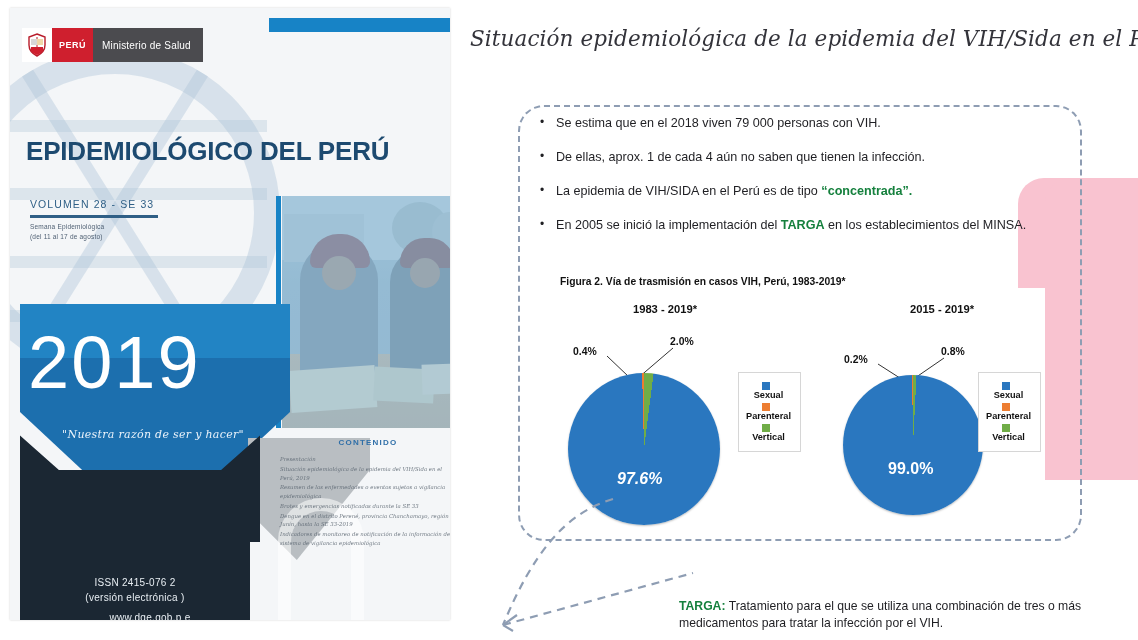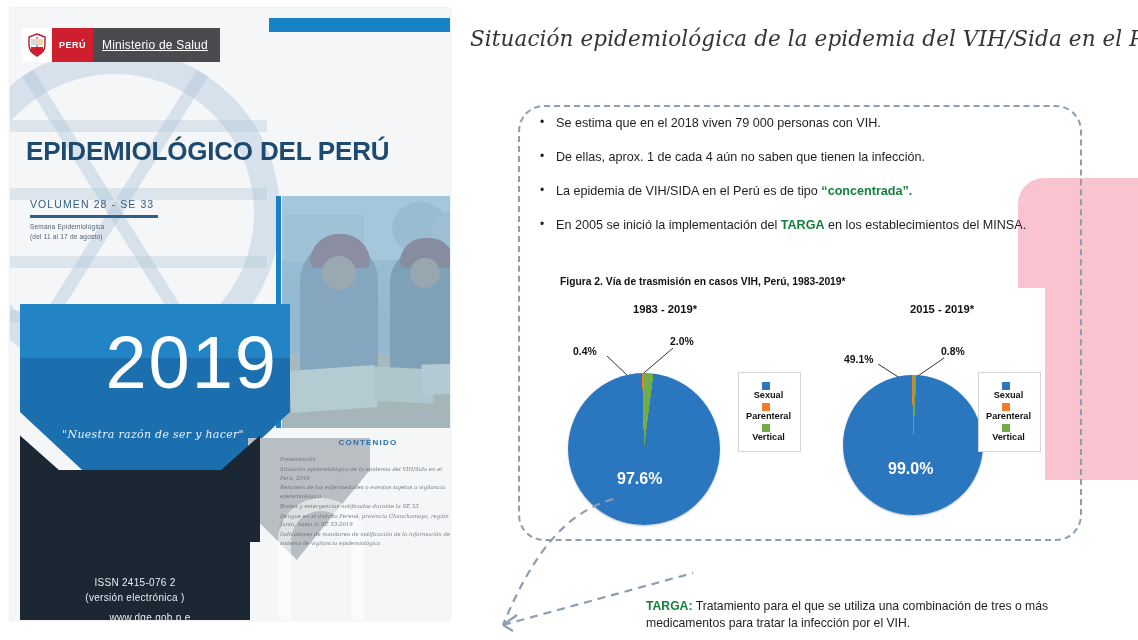--- a/index.html
+++ b/index.html
@@ -55,22 +55,22 @@
   }
   .logo-shield{
     width:30px;display:flex;align-items:center;justify-content:center;background:#fff;
   }
   .shield-svg{width:20px;height:24px;}
   .logo-peru{
     background:#cf1f2e;color:#fff;font-weight:bold;font-size:9px;letter-spacing:.5px;
     display:flex;align-items:center;padding:0 7px;font-family:"Liberation Sans",sans-serif;
   }
   .logo-minsa{
-    background:#4b4b4f;color:#ffffff;font-size:12px;
-    display:flex;align-items:center;padding:0 12px 0 9px;letter-spacing:.2px;text-decoration:underline;
+    background:#4b4b4f;color:#ffffff;font-size:10px;
+    display:flex;align-items:center;padding:0 12px 0 9px;letter-spacing:.2px;
   }
   
   .boletin{
     position:absolute;left:16px;top:96px;font-size:33px;color:#2f5f86;
     letter-spacing:1px;font-weight:300;
   }
   .epidem{
     position:absolute;left:16px;top:128px;font-size:26px;color:#1d4a70;
     font-weight:bold;letter-spacing:-.2px;white-space:nowrap;
   }
@@ -114,21 +114,21 @@
     position:absolute;left:10px;top:296px;width:270px;height:170px;
     background:#2284c4;
     clip-path:polygon(0 0,100% 0,100% 34%,50% 100%,0 34%);
   }
   .chev-b{
     position:absolute;left:10px;top:350px;width:270px;height:180px;
     background:#1c6fae;
     clip-path:polygon(0 0,100% 0,100% 30%,50% 100%,0 30%);
   }
   .year{
-    position:absolute;left:18px;top:318px;width:250px;text-align:right;
+    position:absolute;left:18px;top:318px;width:250px;text-align:left;
     font-size:74px;color:#ffffff;font-weight:300;letter-spacing:2px;line-height:1;
     font-family:"Liberation Sans",sans-serif;
   }
   .quote{
     position:absolute;left:18px;top:420px;width:250px;text-align:center;
     font-family:"DejaVu Serif",serif;font-style:italic;font-size:11px;color:#eaf3fb;
     letter-spacing:.3px;
   }
   .darkbox{
     position:absolute;left:10px;top:462px;width:230px;height:158px;background:#1b2733;
@@ -235,21 +235,21 @@
 
   .legend{
     position:absolute;border:1px solid #d6d6d6;background:#fff;
     padding:6px 9px 6px 7px;
   }
   .legend div{display:flex;align-items:center;margin:3px 0;font-size:9.2px;font-weight:bold;color:#111;flex-direction:column;}
   .legend span.sw{width:8px;height:8px;margin-right:5px;display:inline-block;}
 
   
   .footnote{
-    position:absolute;left:646px;top:598px;width:430px;
+    position:absolute;left:679px;top:598px;width:430px;
     font-size:12.2px;color:#1f1f23;line-height:1.4;
   }
 </style>
 </head>
 <body>
 
 <div class="slide">
 
   <div class="cover-wrap">
     <div class="cover-page">
@@ -378,21 +378,21 @@
     </svg>
     <div class="lead" style="left:13px;top:16px;">0.4%</div>
     <div class="lead" style="left:110px;top:6px;">2.0%</div>
 
     <div class="pie" style="left:8px;top:43px;
       background:conic-gradient(from 0deg,
         #70ad47 0deg 7.2deg,
         #2a77bf 7.2deg 358.56deg,
         #ed7d31 358.56deg 360deg);">
     </div>
-    <div class="pie-lbl-in" style="left:57px;top:140px;">97.6%</div>
+    <div class="pie-lbl-in" style="left:57px;top:140px;font-style:italic;">97.6%</div>
 
     <div class="legend" style="left:178px;top:42px;">
       <div>
           <span class="sw" style="background:#2a77bf"></span>
           <span>Sexual</span>
         </div>
       <div>
           <span class="sw" style="background:#ed7d31"></span>
           <span>Parenteral</span>
         </div>
@@ -401,21 +401,21 @@
           <span>Vertical</span>
         </div>
     </div>
   </div>
 
   <div class="chartbox" style="left:838px;top:330px;width:250px;height:200px;">
     <svg class="leader" viewBox="0 0 250 90" style="left:0;top:0;width:250px;height:90px;">
       <path d="M40 34 L65 50" stroke="#333" stroke-width="1" fill="none"></path>
       <path d="M106 28 L74 50" stroke="#333" stroke-width="1" fill="none"></path>
     </svg>
-    <div class="lead" style="left:6px;top:24px;">49.1%</div>
+    <div class="lead" style="left:6px;top:24px;">0.2%</div>
     <div class="lead" style="left:103px;top:16px;">0.8%</div>
 
     <div class="pie" style="left:5px;top:45px;width:140px;height:140px;
       background:conic-gradient(from 0deg,
         #70ad47 0deg 2.88deg,
         #2a77bf 2.88deg 359.28deg,
         #ed7d31 359.28deg 360deg);">
     </div>
     <div class="pie-lbl-in" style="left:50px;top:130px;">99.0%</div>
 

